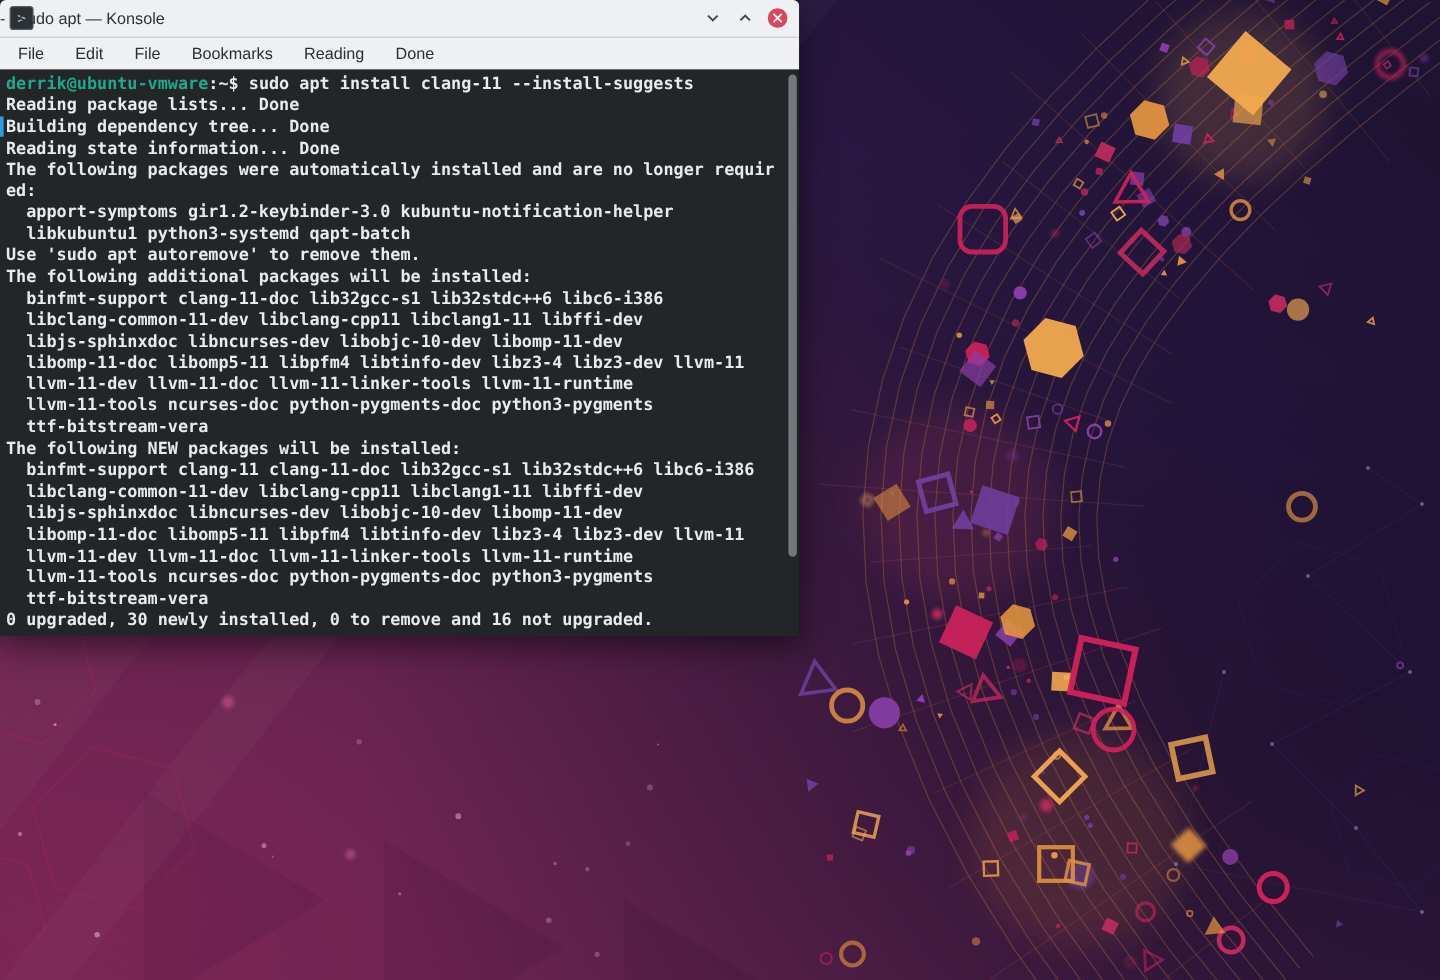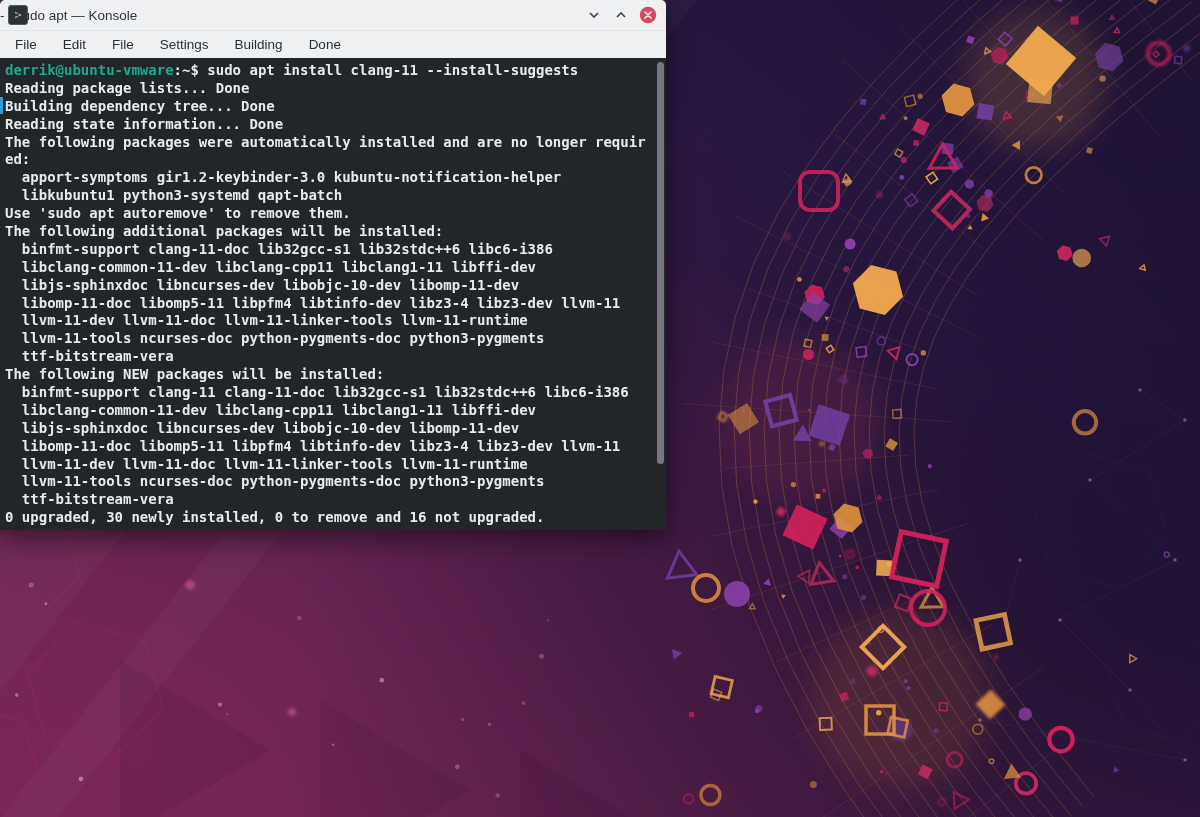--- a/index.html
+++ b/index.html
@@ -658,22 +658,22 @@
           <path d="M6 6 L12 12 M12 6 L6 12" stroke="rgba(255,255,255,0.92)" stroke-width="1.7" stroke-linecap="round"></path>
         </svg>
       </div>
     </div>
   </div>
 
   <nav class="menubar" id="menubar">
       <span class="menu-item">File</span>
       <span class="menu-item">Edit</span>
       <span class="menu-item">File</span>
-      <span class="menu-item">Settings</span>
-      <span class="menu-item">Building</span>
+      <span class="menu-item">Bookmarks</span>
+      <span class="menu-item">Reading</span>
       <span class="menu-item">Done</span>
     </nav>
 
   <div class="terminal">
     <div class="term-lines" id="term-lines"><div class="line"><span class="p-green">derrik@ubuntu-vmware</span><span>:</span><span>~</span><span>$ </span><span>sudo apt install clang-11 --install-suggests</span></div><div class="line">Reading package lists... Done</div><div class="line">Building dependency tree... Done</div><div class="line">Reading state information... Done</div><div class="line">The following packages were automatically installed and are no longer requir</div><div class="line">ed:</div><div class="line">  apport-symptoms gir1.2-keybinder-3.0 kubuntu-notification-helper</div><div class="line">  libkubuntu1 python3-systemd qapt-batch</div><div class="line">Use 'sudo apt autoremove' to remove them.</div><div class="line">The following additional packages will be installed:</div><div class="line">  binfmt-support clang-11-doc lib32gcc-s1 lib32stdc++6 libc6-i386</div><div class="line">  libclang-common-11-dev libclang-cpp11 libclang1-11 libffi-dev</div><div class="line">  libjs-sphinxdoc libncurses-dev libobjc-10-dev libomp-11-dev</div><div class="line">  libomp-11-doc libomp5-11 libpfm4 libtinfo-dev libz3-4 libz3-dev llvm-11</div><div class="line">  llvm-11-dev llvm-11-doc llvm-11-linker-tools llvm-11-runtime</div><div class="line">  llvm-11-tools ncurses-doc python-pygments-doc python3-pygments</div><div class="line">  ttf-bitstream-vera</div><div class="line">The following NEW packages will be installed:</div><div class="line">  binfmt-support clang-11 clang-11-doc lib32gcc-s1 lib32stdc++6 libc6-i386</div><div class="line">  libclang-common-11-dev libclang-cpp11 libclang1-11 libffi-dev</div><div class="line">  libjs-sphinxdoc libncurses-dev libobjc-10-dev libomp-11-dev</div><div class="line">  libomp-11-doc libomp5-11 libpfm4 libtinfo-dev libz3-4 libz3-dev llvm-11</div><div class="line">  llvm-11-dev llvm-11-doc llvm-11-linker-tools llvm-11-runtime</div><div class="line">  llvm-11-tools ncurses-doc python-pygments-doc python3-pygments</div><div class="line">  ttf-bitstream-vera</div><div class="line">0 upgraded, 30 newly installed, 0 to remove and 16 not upgraded.</div></div>
     <div class="cursor-bar"></div>
     <div class="scroll-thumb"></div>
   </div>
 
 </div>

